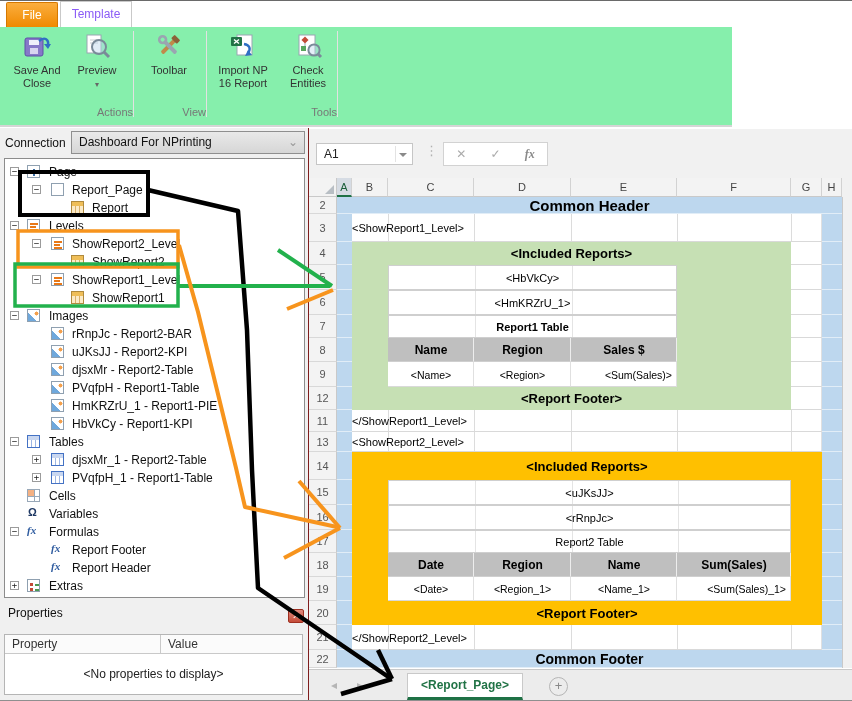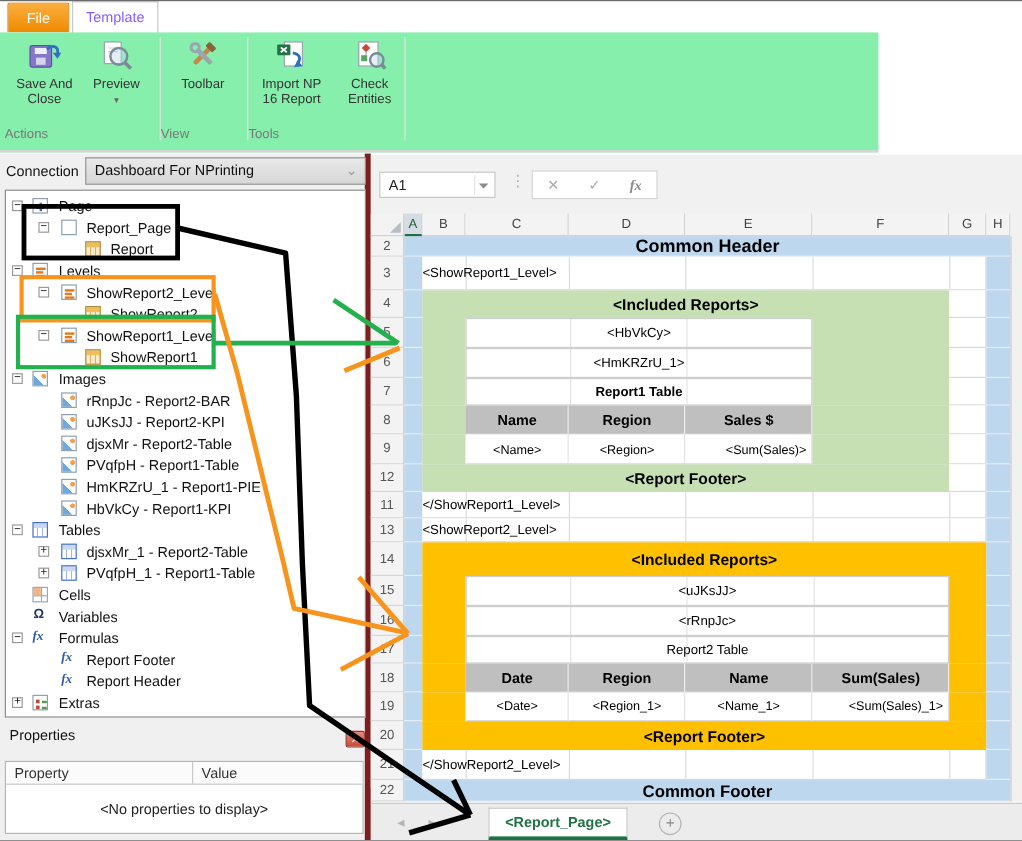--- a/index.html
+++ b/index.html
@@ -10,24 +10,24 @@
 
   
   .tabrow{position:absolute;left:0;top:1px;width:852px;height:26px;background:#fff}
   .file-tab{position:absolute;left:6px;top:1px;width:52px;height:25px;background:linear-gradient(#FBAE3E,#F08A00);color:#fff;font-size:12px;text-align:center;line-height:24px;border:1px solid #D57800;border-bottom:none;border-radius:2px 2px 0 0}
   .template-tab{position:absolute;left:60px;top:0;width:72px;height:27px;background:#fff;border:1px solid #C9C9C9;border-bottom:none;font-size:12px;text-align:center;line-height:25px;color:#8b5cf6}
   .ribbon-body{position:absolute;left:0;top:27px;width:732px;height:100px;background:#86efac;border-bottom:2px solid #D5D5D5}
   .rsep{position:absolute;top:4px;height:86px;width:1px;background:#E2E2E2}
   .rbtn{position:absolute;top:3px;text-align:center;font-size:11px;line-height:13px;color:#333}
   .rbtn .ric{height:34px;display:flex;align-items:center;justify-content:center}
   .rcaret{display:inline-block;font-size:8px;color:#666;line-height:8px}
-  .rgroup{position:absolute;top:79px;font-size:11px;color:#777;text-align:left}
+  .rgroup{position:absolute;top:79px;font-size:11px;color:#777;text-align:right}
 
   
-  .left-panel{position:absolute;left:0;top:128px;width:309px;height:573px;background:#F0F0F0;border-right:5px solid #7f1d1d}
+  .left-panel{position:absolute;left:0;top:128px;width:309px;height:573px;background:#F0F0F0;border-right:1px solid #7f1d1d}
   .conn-label{position:absolute;left:5px;top:8px;font-size:12px;color:#111}
   .conn-dd{position:absolute;left:71px;top:3px;width:234px;height:23px;background:linear-gradient(#E9E9E9,#D6D6D6);border:1px solid #8F8F8F;font-size:12px;line-height:21px;padding-left:7px;color:#111}
   .conn-chev{position:absolute;right:6px;top:0;color:#9A9A9A;font-size:12px}
   .tree-box{position:absolute;left:4px;top:30px;width:301px;height:440px;background:#fff;border:1px solid #8C8C8C;padding-top:4px;overflow:hidden}
   .titem{height:18px;position:relative;font-size:12px;color:#111;white-space:nowrap}
   .exp{position:absolute;top:4px;width:9px;height:9px;border:1px solid #9B9B9B;background:#fff;font-size:9px;line-height:7px;text-align:center;color:#222;font-family:"DejaVu Sans Mono",monospace}
   .ticon{position:absolute;top:2px;width:13px;height:13px}
   .tlabel{position:absolute;top:2px}
   .tglyph{position:absolute;top:1px;font-size:11px;font-weight:bold}
   .i-page{background:#fff;border:1px solid #8FA0B0}

